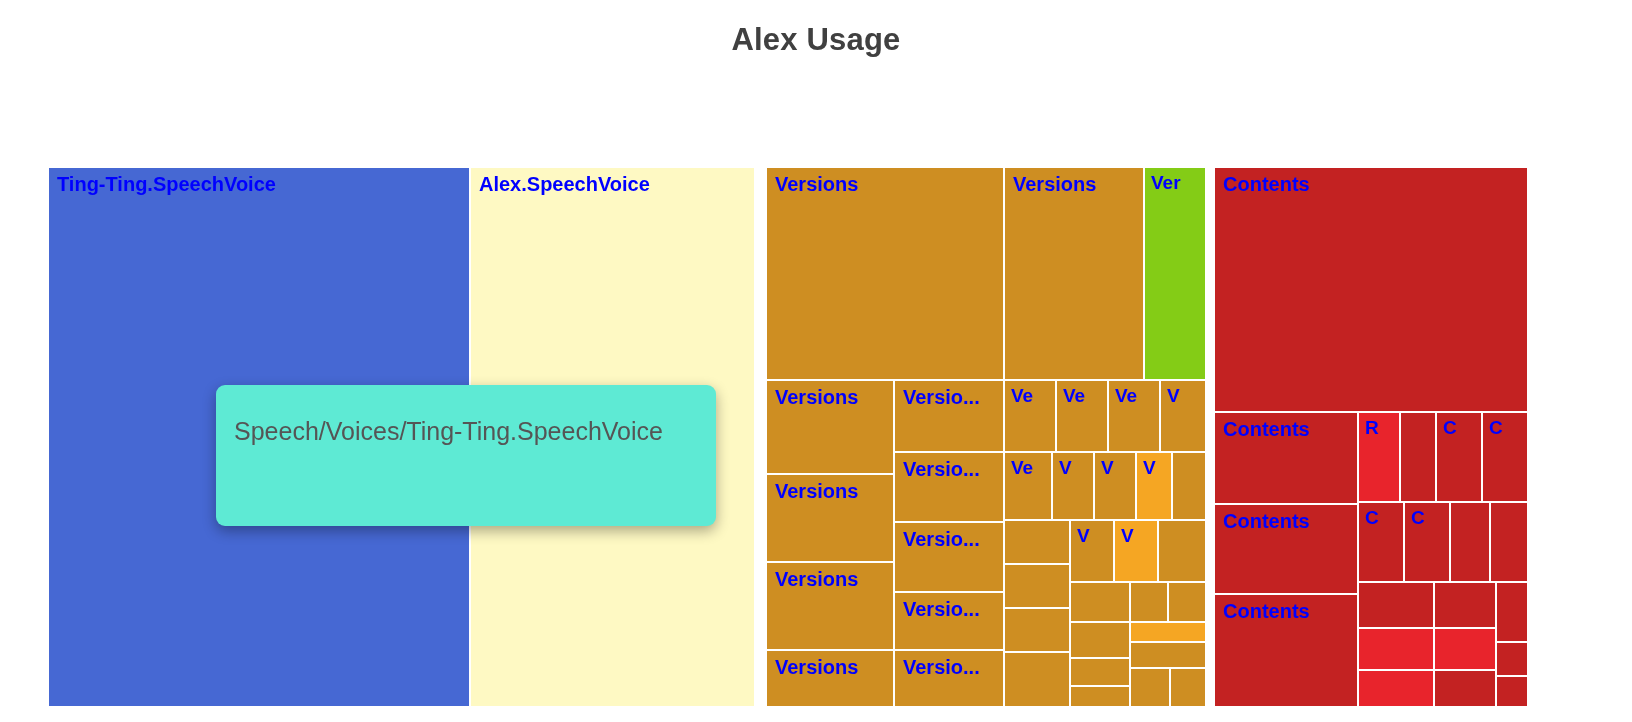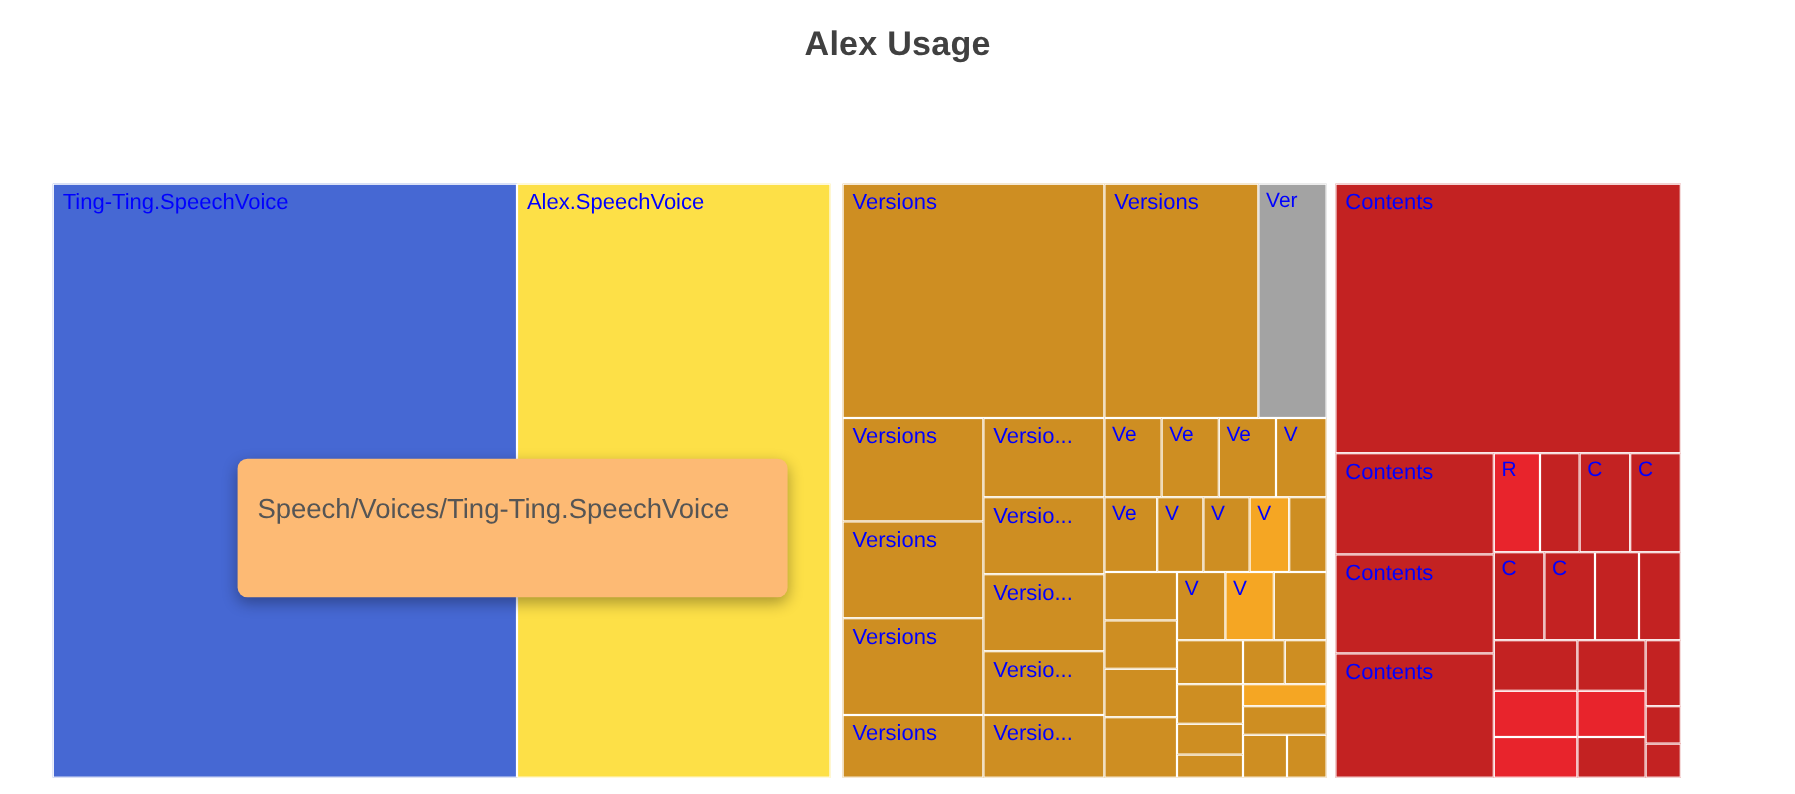--- a/index.html
+++ b/index.html
@@ -46,67 +46,67 @@
   .tile-label {
     position: absolute;
     left: 8px;
     top: 4px;
     color: #0000ff;
     font-size: 20px;
     line-height: 24px;
     font-family: "Liberation Sans", sans-serif;
     pointer-events: none;
     white-space: nowrap;
+    font-weight: bold;
   }
 
   .tile.small > .tile-label {
     left: 6px;
     top: 3px;
   }
 
   #tooltip {
     position: absolute;
     left: 216px;
     top: 385px;
     width: 500px;
-    height: 126px;
-    background: #fdba74;
+    height: 141px;
+    background: #5eead4;
     border-radius: 9px;
     box-shadow: 0 5px 14px rgba(0,0,0,0.33);
     box-sizing: border-box;
     padding: 26px 0 0 18px;
-    margin-top: 32px;
   }
   #tooltip .tip-line {
     color: #555555;
     font-size: 25px;
     line-height: 40px;
     font-family: "Liberation Sans", sans-serif;
     white-space: nowrap;
   }
 </style>
 </head>
 <body>
 
 <div id="chart-title">Alex Usage</div>
 
 <div id="treemap">
     <div class="tile" style="left: 0px; top: 0px; width: 422px; height: 540px; background: rgb(70, 104, 211);">
       <span class="tile-label">Ting-Ting.SpeechVoice</span>
     </div>
-    <div class="tile" style="left: 422px; top: 0px; width: 285px; height: 540px; background: #fde047;">
+    <div class="tile" style="left: 422px; top: 0px; width: 285px; height: 540px; background: #fef9c3;">
       <span class="tile-label">Alex.SpeechVoice</span>
     </div>
     <div class="tile" style="left: 718px; top: 0px; width: 238px; height: 213px; background: rgb(206, 142, 34);">
       <span class="tile-label">Versions</span>
     </div>
     <div class="tile" style="left: 956px; top: 0px; width: 140px; height: 213px; background: rgb(206, 142, 34);">
       <span class="tile-label">Versions</span>
     </div>
-    <div class="tile small" style="left: 1096px; top: 0px; width: 62px; height: 213px; background: #a3a3a3;">
+    <div class="tile small" style="left: 1096px; top: 0px; width: 62px; height: 213px; background: #84cc16;">
       <span class="tile-label" style="font-size: 19px;">Ver</span>
     </div>
     <div class="tile" style="left: 718px; top: 213px; width: 128px; height: 94px; background: rgb(206, 142, 34);">
       <span class="tile-label">Versions</span>
     </div>
     <div class="tile" style="left: 846px; top: 213px; width: 110px; height: 72px; background: rgb(206, 142, 34);">
       <span class="tile-label">Versio...</span>
     </div>
     <div class="tile small" style="left: 956px; top: 213px; width: 52px; height: 72px; background: rgb(206, 142, 34);">
       <span class="tile-label" style="font-size: 19px;">Ve</span>

